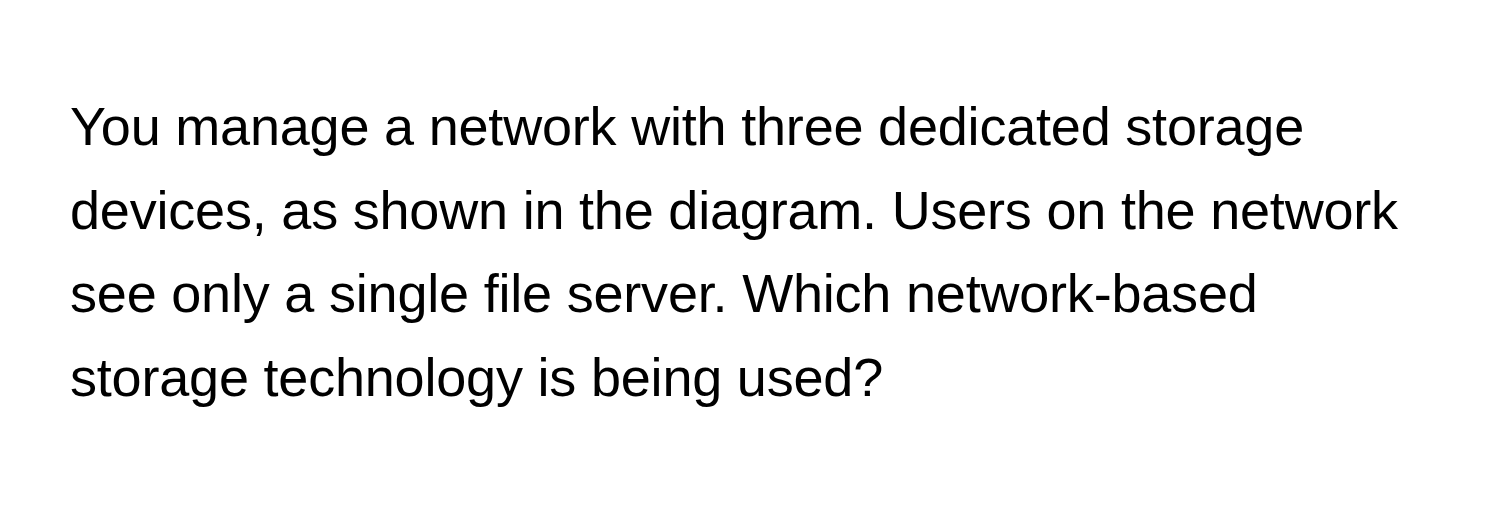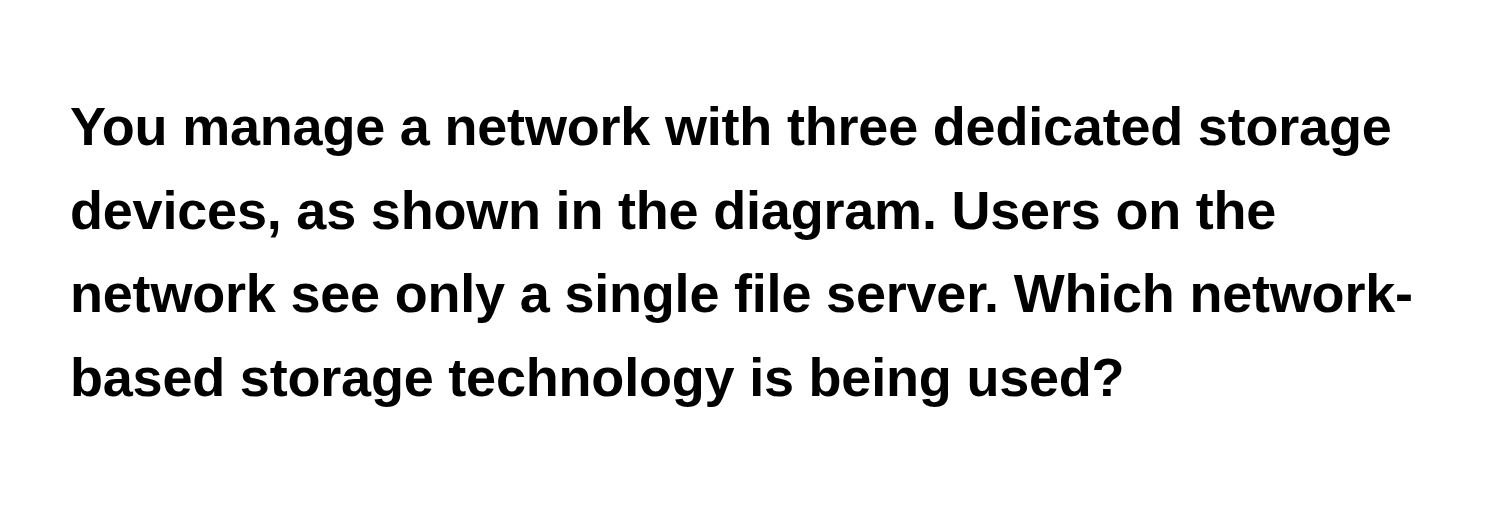--- a/index.html
+++ b/index.html
@@ -11,20 +11,20 @@
       background: #ffffff;
       font-family: -apple-system, BlinkMacSystemFont, 'Segoe UI', Helvetica, Arial, sans-serif;
       width: 1500px;
       height: 512px;
       padding: 85px 70px 70px 70px;
     }
     .question-text {
       font-size: 54px;
       line-height: 1.55;
       color: #000000;
-      font-weight: 700;
+      font-weight: 400;
       letter-spacing: -0.2px;
     }
   </style>
 </head>
 <body>
 
 <div class="question-text">You manage a network with three dedicated storage devices, as shown in the diagram. Users on the network see only a single file server. Which network-based storage technology is being used?</div>
 
 </body></html>

